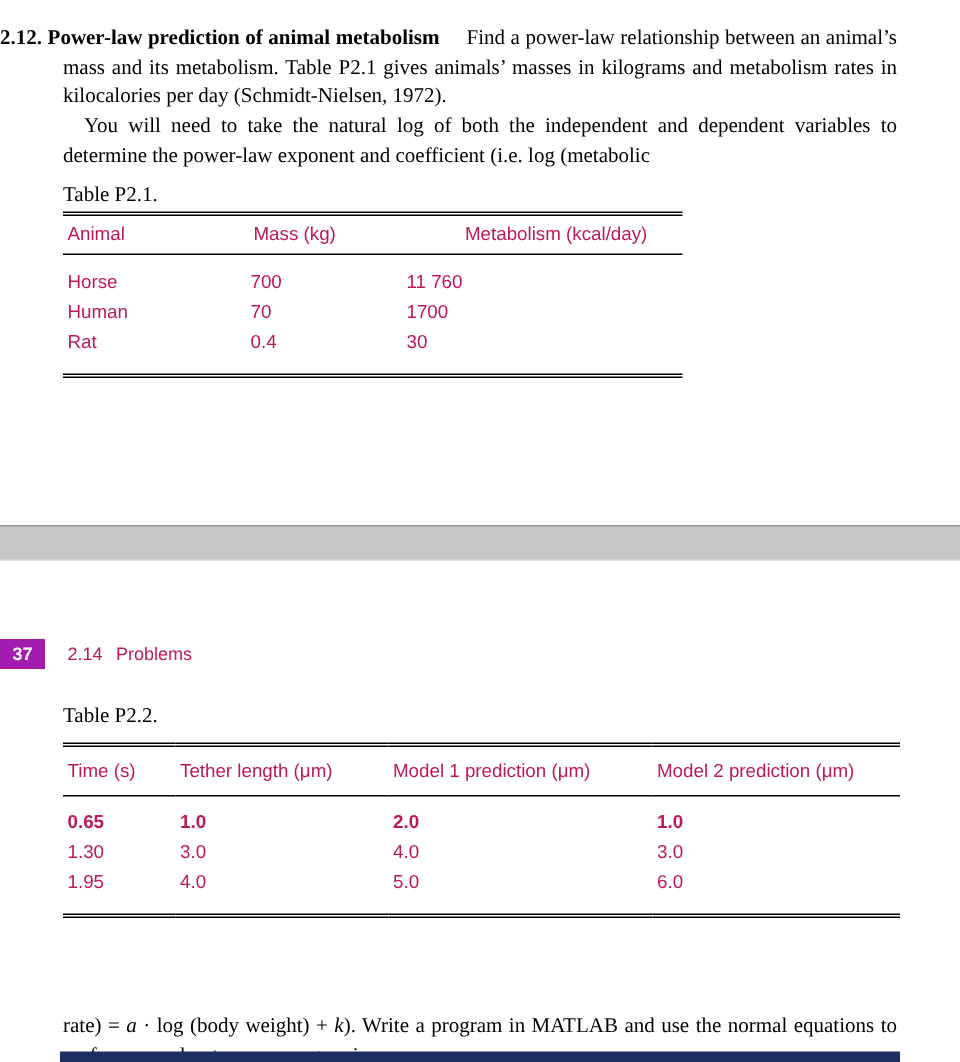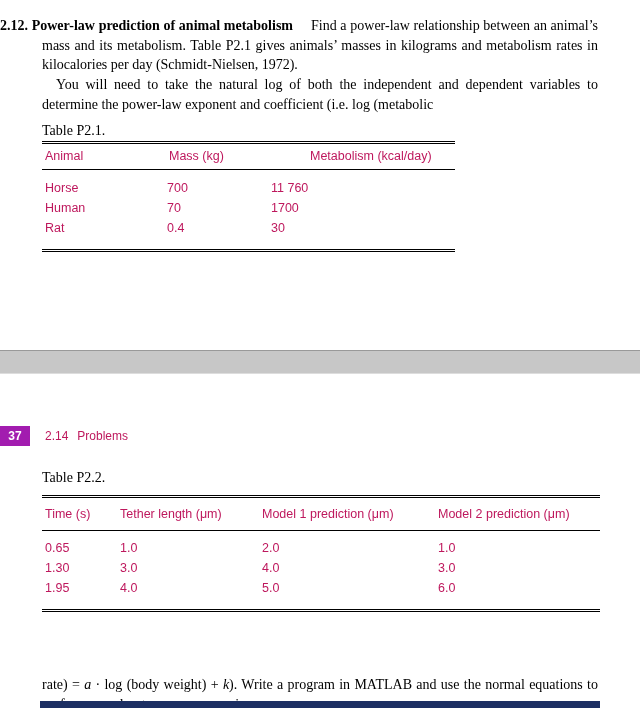--- a/index.html
+++ b/index.html
@@ -76,21 +76,21 @@
   #table1 td.c-mass { width: 100px; text-align: left; padding-right: 47px; }
   #table1 th.c-metab { text-align: left; padding-left: 40px; margin-top: 36px; }
   #table1 td.c-metab { text-align: left; padding-right: 110px; }
   #table1 tbody td { padding-top: 3px; padding-bottom: 3px; }
   #table1 tbody tr:first-child td { padding-top: 11px; }
   #table1 tbody tr:last-child td { padding-bottom: 14px; }
 
   #table2 { top: 495px; left: 42px; width: 558px; table-layout: fixed; }
   #table2 th { padding: 9px 0 9px 3px; }
   #table2 td { padding: 3px 0 3px 3px; text-align: left; }
-  #table2 tbody tr:first-child td { padding-top: 10px; }
+  #table2 tbody tr:first-child td { padding-top: 10px; font-weight: bold; }
   #table2 tbody tr:last-child td { padding-bottom: 14px; }
 
   
   #separator {
     top: 350px; left: 0;
     width: 640px; height: 24px;
     background: #c7c7c7;
     border-top: 1px solid #999;
     border-bottom: 1px solid #ddd;
     box-sizing: border-box;

